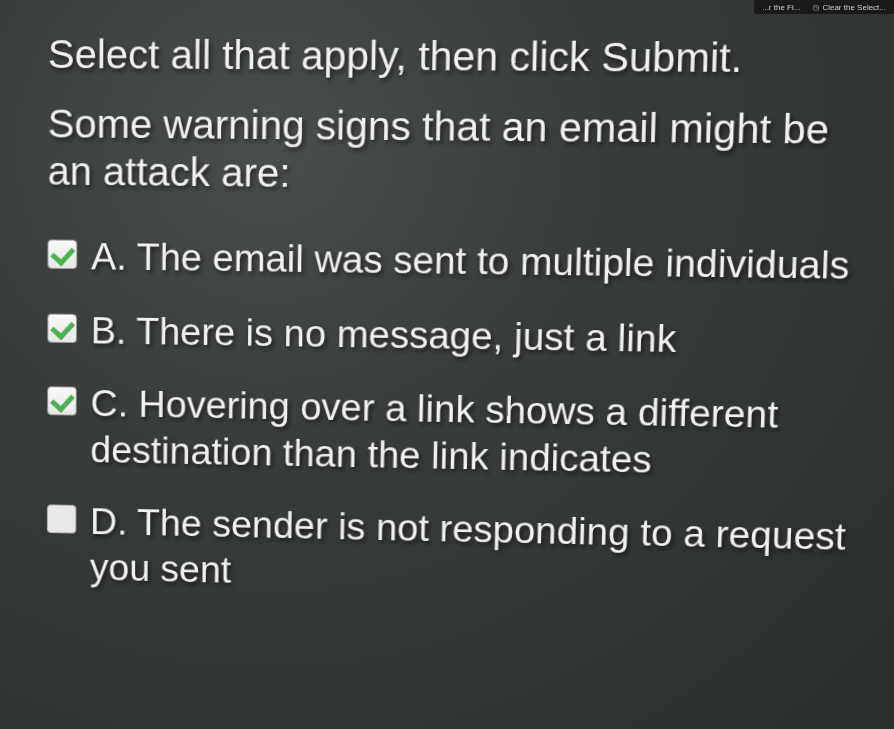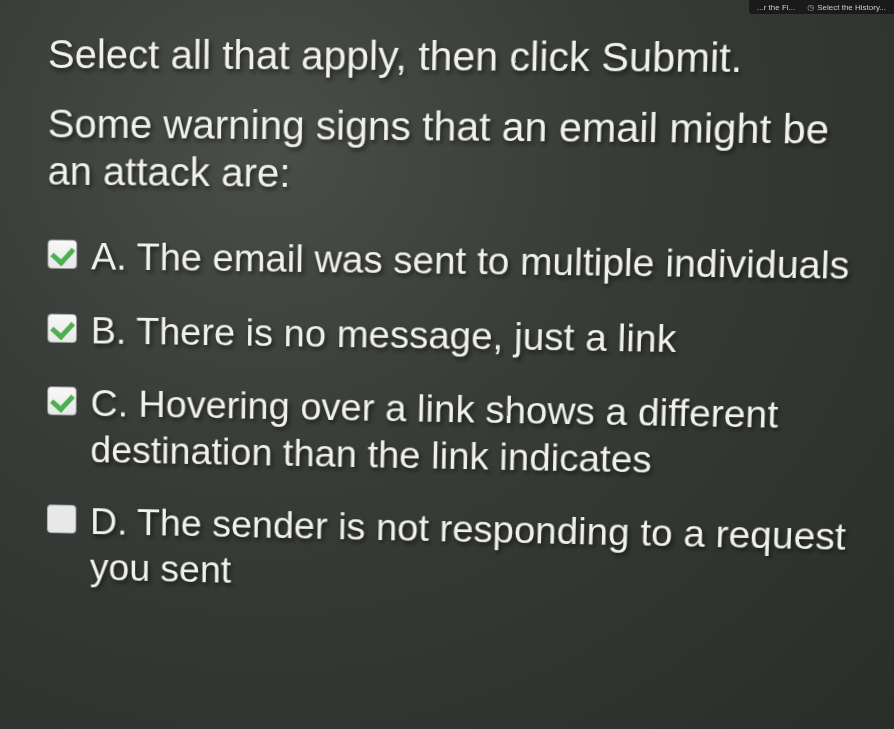--- a/index.html
+++ b/index.html
@@ -109,21 +109,21 @@
   </style>
 </head>
 <body>
 
 <div class="top-bar">
   <span class="top-bar-item">
     <span>...r the Fi...</span>
   </span>
   <span class="top-bar-item">
     <span class="top-bar-icon">◷</span>
-    <span>Select the History...</span>
+    <span>Clear the Select...</span>
   </span>
 </div>
 
 <div class="content">
   <div class="instruction">Select all that apply, then click Submit.</div>
   <div class="question">Some warning signs that an email might be an attack are:</div>
 
   <div class="options">
 
     <div class="option">

